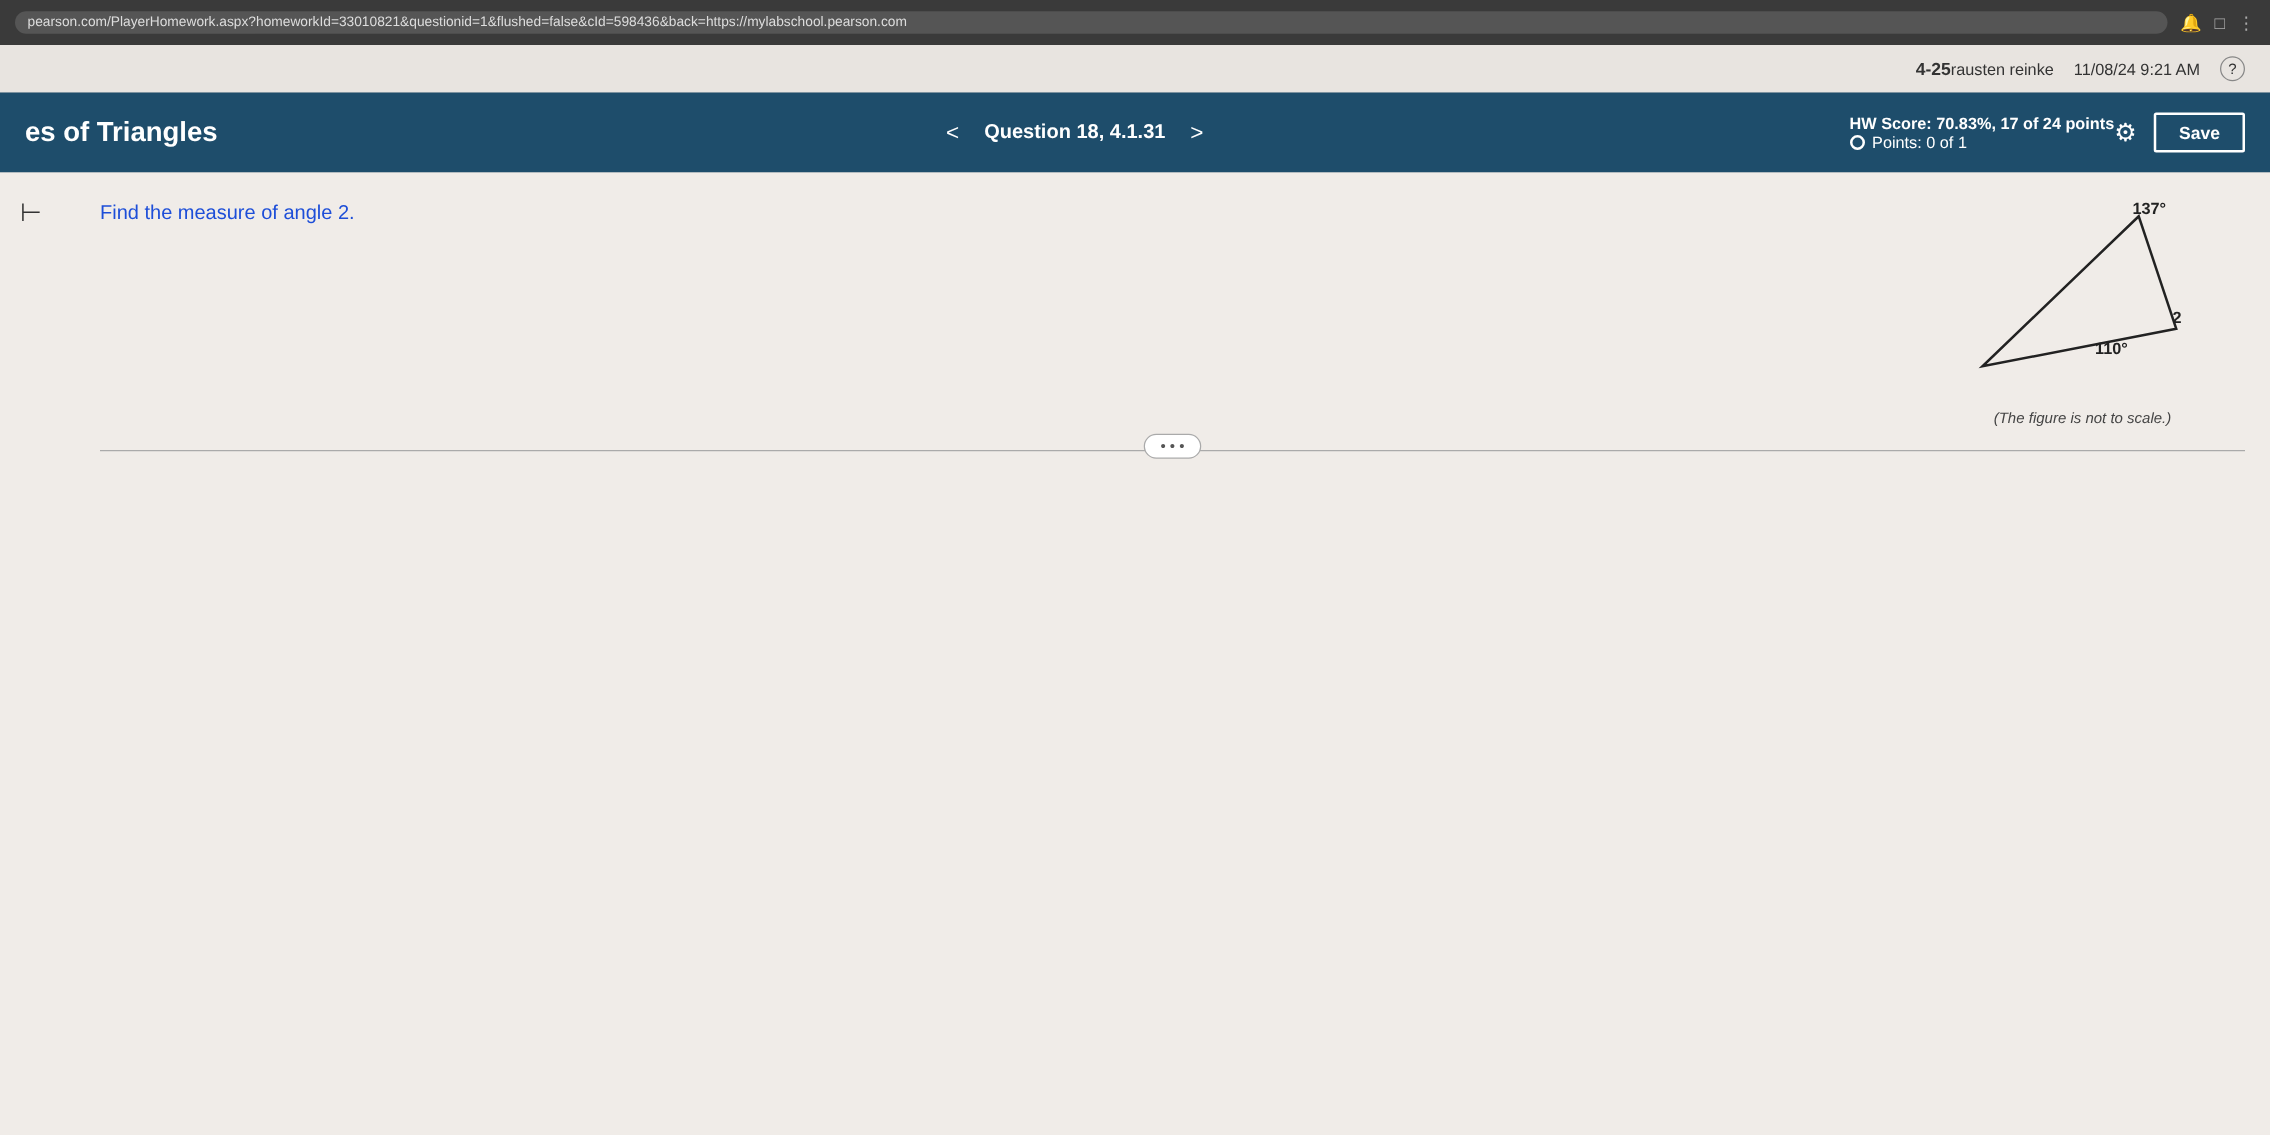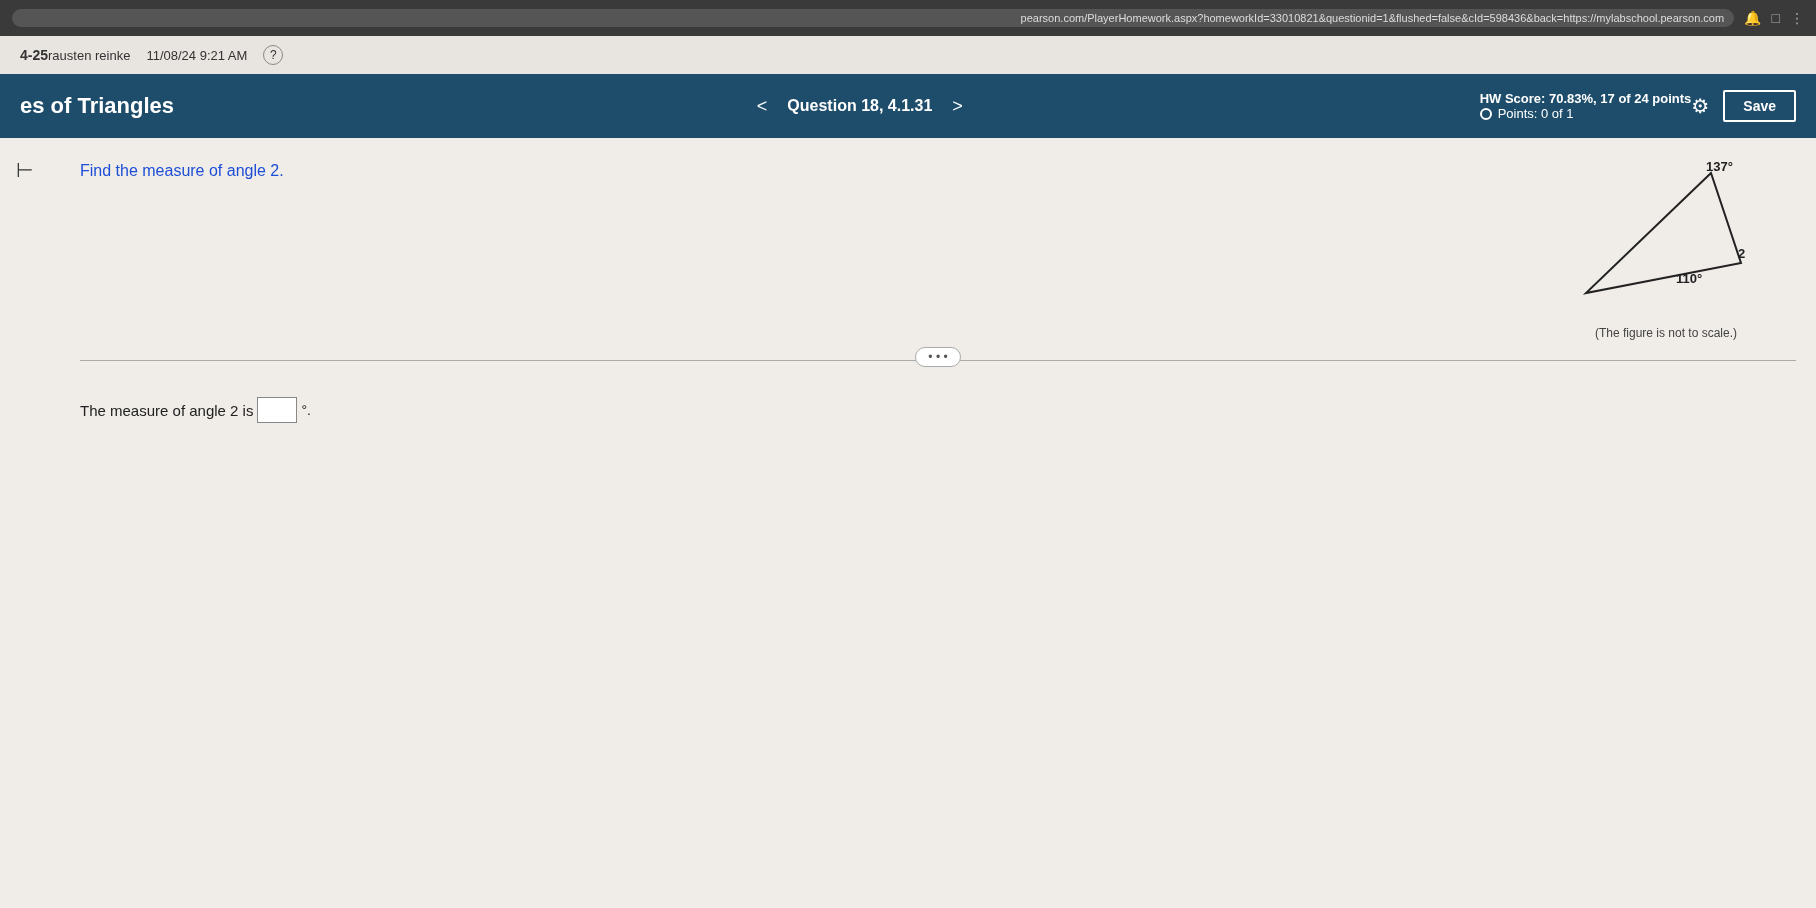--- a/index.html
+++ b/index.html
@@ -14,21 +14,20 @@
 
     
     .browser-bar {
       background: #3a3a3a;
       height: 36px;
       display: flex;
       align-items: center;
       padding: 0 12px;
       color: #ccc;
       font-size: 12px;
-      text-align: right;
     }
     .browser-bar .url {
       flex: 1;
       background: #555;
       border-radius: 12px;
       padding: 3px 10px;
       font-size: 11px;
       color: #ddd;
       overflow: hidden;
       text-overflow: ellipsis;
@@ -41,21 +40,21 @@
       color: #aaa;
       font-size: 14px;
     }
 
     
     .top-info-bar {
       background: #e8e4e0;
       height: 38px;
       display: flex;
       align-items: center;
-      justify-content: flex-start;
+      justify-content: flex-end;
       padding: 0 20px;
       font-size: 13px;
       color: #333;
     }
     .top-info-bar .page-ref {
       font-weight: bold;
       font-size: 14px;
     }
     .top-info-bar .user-info {
       display: flex;
@@ -237,20 +236,21 @@
       top: 20px;
       right: 40px;
       width: 220px;
       height: 180px;
     }
     .figure-not-to-scale {
       font-size: 12px;
       color: #444;
       text-align: center;
       margin-top: 4px;
+      font-style: italic;
     }
 
     
     .bottom-buttons {
       position: absolute;
       bottom: 20px;
       right: 40px;
       display: flex;
       gap: 14px;
       align-items: center;
@@ -339,22 +339,17 @@
         <text x="182" y="100" font-size="13" fill="#222" font-weight="bold">2</text>
       </svg>
       <div class="figure-not-to-scale">(The figure is not to scale.)</div>
     </div>
 
     <div class="divider-section">
       <button class="dots-btn">• • •</button>
     </div>
 
     <div class="answer-section">
-      <div class="answer-text">
-        <span>The measure of angle 2 is</span>
-        <input type="text" class="answer-input" style="">
-        <span class="degree-symbol">°.</span>
-      </div>
     </div>
 
 
   </div>
 </div>
 
 </body></html>

